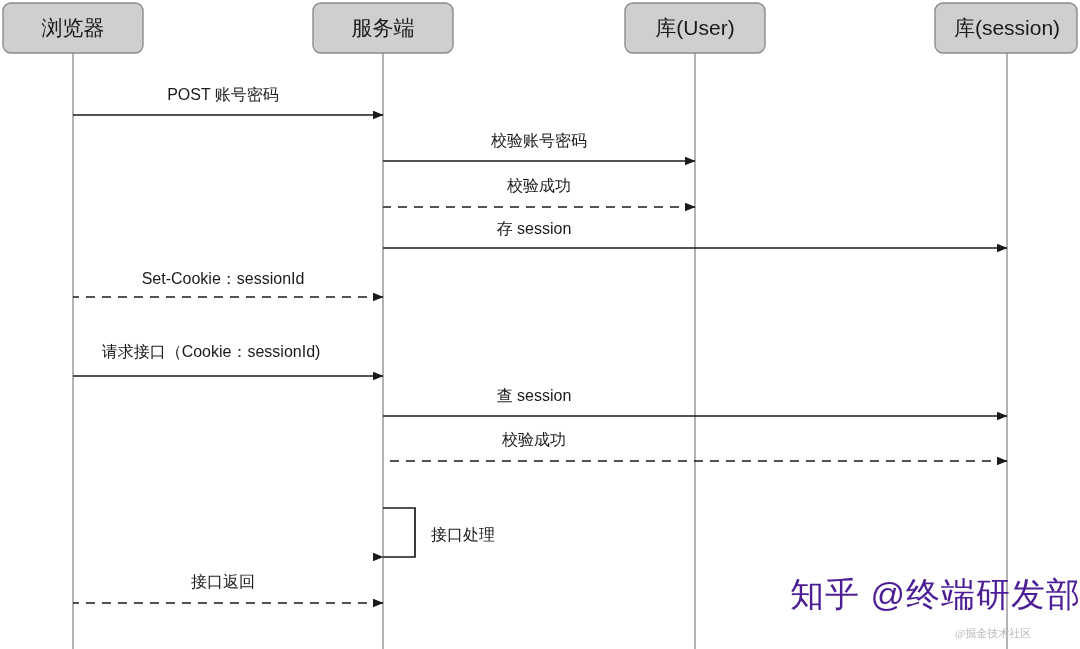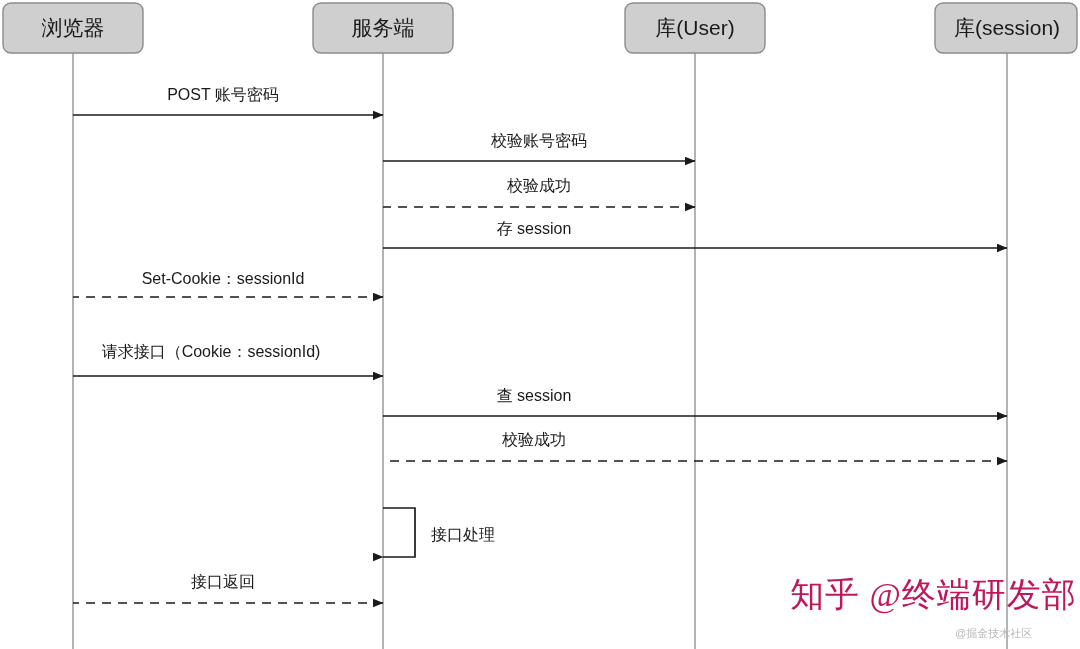--- a/index.html
+++ b/index.html
@@ -61,29 +61,29 @@
     font-size: 16px;
     fill: #1a1a1a;
     text-anchor: middle;
     dominant-baseline: alphabetic;
   }
   .msg-label-left {
     text-anchor: start;
   }
   .watermark-main {
     position: absolute;
-    font-family: Liberation Serif, serif;
+    font-family: Liberation Sans, sans-serif;
     font-size: 34px;
-    color: #be185d;
+    color: #4c1d95;
     white-space: nowrap;
     letter-spacing: 1px;
   }
   .watermark-sub {
     position: absolute;
-    font-family: Liberation Sans, sans-serif;
+    font-family: Liberation Serif, serif;
     font-size: 11px;
     color: #b9b9b9;
     white-space: nowrap;
     text-align: center;
   }
 </style>
 </head>
 <body>
 
 <div id="canvas">

